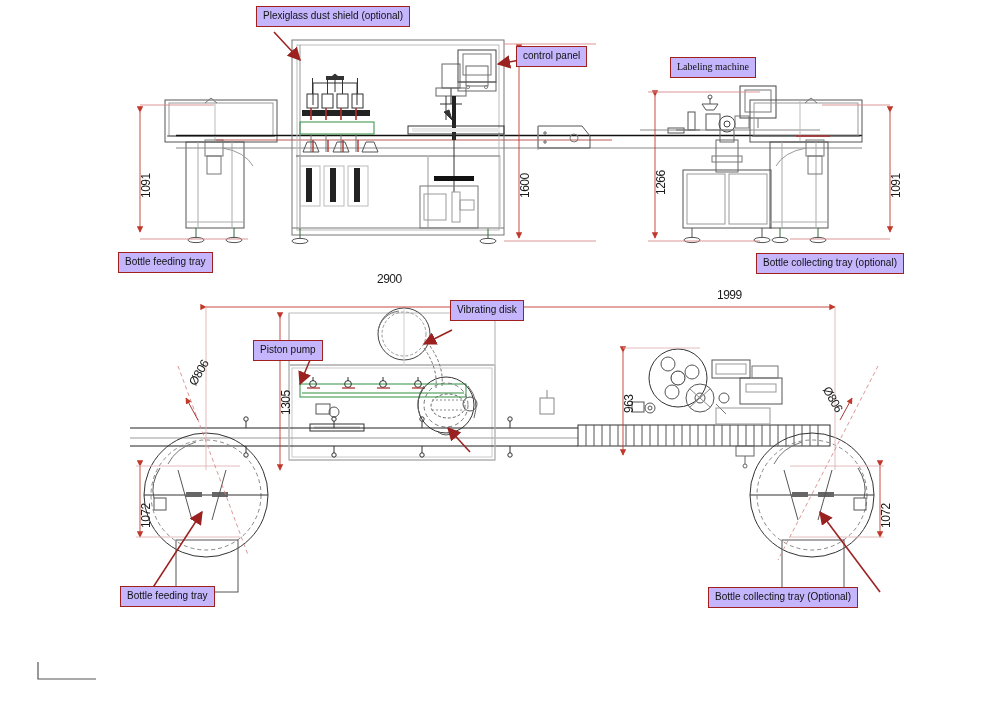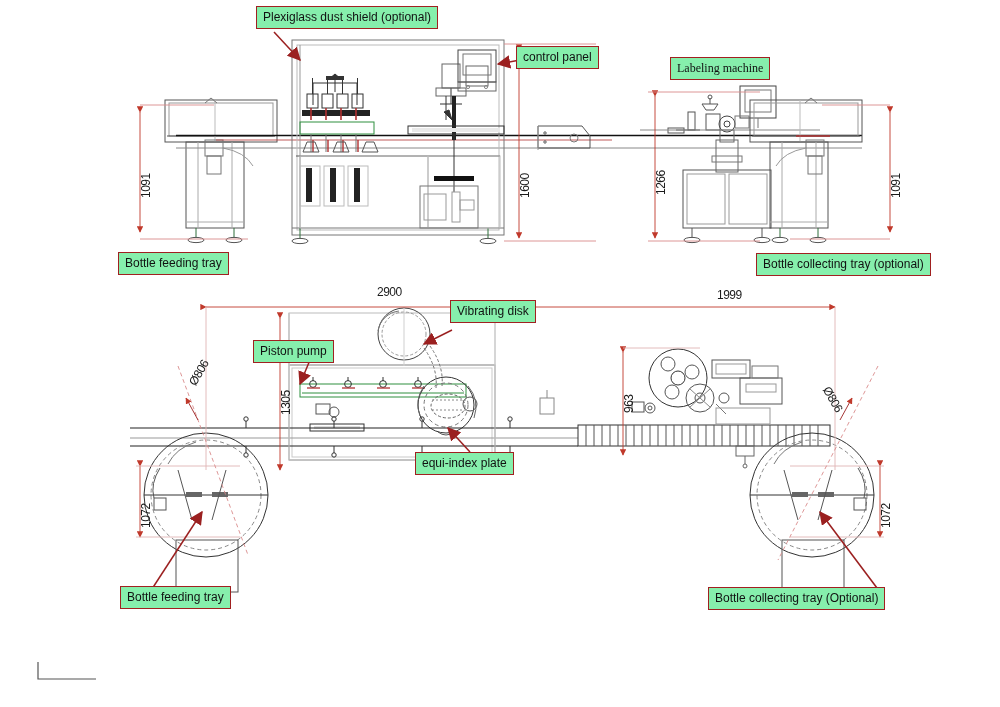--- a/index.html
+++ b/index.html
@@ -1,22 +1,22 @@
 <!DOCTYPE html>
 <html><head>
 <meta charset="utf-8">
 <style>
   html,body{margin:0;padding:0;background:#ffffff;}
   body{width:1000px;height:707px;position:relative;overflow:hidden;
        font-family:"Liberation Sans","DejaVu Sans",sans-serif;}
   #stage{position:absolute;left:0;top:0;width:1000px;height:707px;}
   svg.layer{position:absolute;left:0;top:0;width:1000px;height:707px;overflow:visible;}
   .calloutbox{position:absolute;box-sizing:border-box;border:1.6px solid #a02020;
-    background:#86efac;color:#111;white-space:nowrap;
-    font-size:12px;line-height:1;padding:4px 6px 5px 6px;}
+    background:#c4b5fd;color:#111;white-space:nowrap;
+    font-size:10px;line-height:1;padding:4px 6px 5px 6px;}
   .dimtxt{position:absolute;color:#1a1a1a;font-size:12px;white-space:nowrap;
     font-family:"Liberation Sans","DejaVu Sans",sans-serif;letter-spacing:-0.5px;}
   .vdim{transform-origin:left top;transform:rotate(-90deg);}
   .diag{transform-origin:left top;}
 </style>
 </head>
 <body>
 
 <div id="stage">
 
@@ -526,21 +526,21 @@
     <g stroke="#555" stroke-width="1.2" fill="none">
       <path d="M38 662 v17 h58"></path>
     </g>
   </svg>
 
   <div class="dimtxt vdim" style="left:139px;top:198px;">1091</div>
   <div class="dimtxt vdim" style="left:518px;top:198px;">1600</div>
   <div class="dimtxt vdim" style="left:654px;top:195px;">1266</div>
   <div class="dimtxt vdim" style="left:889px;top:198px;">1091</div>
 
-  <div class="dimtxt" style="left:377px;top:285px;text-align:right;">2900</div>
+  <div class="dimtxt" style="left:377px;top:272px;text-align:right;">2900</div>
   <div class="dimtxt" style="left:717px;top:288px;">1999</div>
   <div class="dimtxt vdim" style="left:279px;top:415px;">1305</div>
   <div class="dimtxt vdim" style="left:622px;top:413px;">963</div>
   <div class="dimtxt vdim" style="left:139px;top:528px;">1072</div>
   <div class="dimtxt vdim" style="left:879px;top:528px;">1072</div>
 
   <div class="dimtxt diag" style="left:186px;top:381px;transform:rotate(-60deg);">Ø806</div>
   <div class="dimtxt diag" style="left:832px;top:384px;transform:rotate(60deg);">Ø806</div>
 
   <div class="calloutbox" style="left:256px;top:6px;">Plexiglass dust shield (optional)</div>
@@ -551,19 +551,18 @@
 
   <div class="calloutbox" style="left:118px;top:252px;">Bottle feeding tray</div>
 
 
   <div class="calloutbox" style="left:756px;top:253px;">Bottle collecting tray (optional)</div>
 
   <div class="calloutbox" style="left:450px;top:300px;">Vibrating disk</div>
 
   <div class="calloutbox" style="left:253px;top:340px;text-align:center;">Piston pump</div>
 
-  <div class="calloutbox" style="left:415px;top:452px;">equi-index plate</div>
 
   <div class="calloutbox" style="left:120px;top:586px;">Bottle feeding tray</div>
 
   <div class="calloutbox" style="left:708px;top:587px;">Bottle collecting tray (Optional)</div>
 
 </div>
 
 </body></html>

